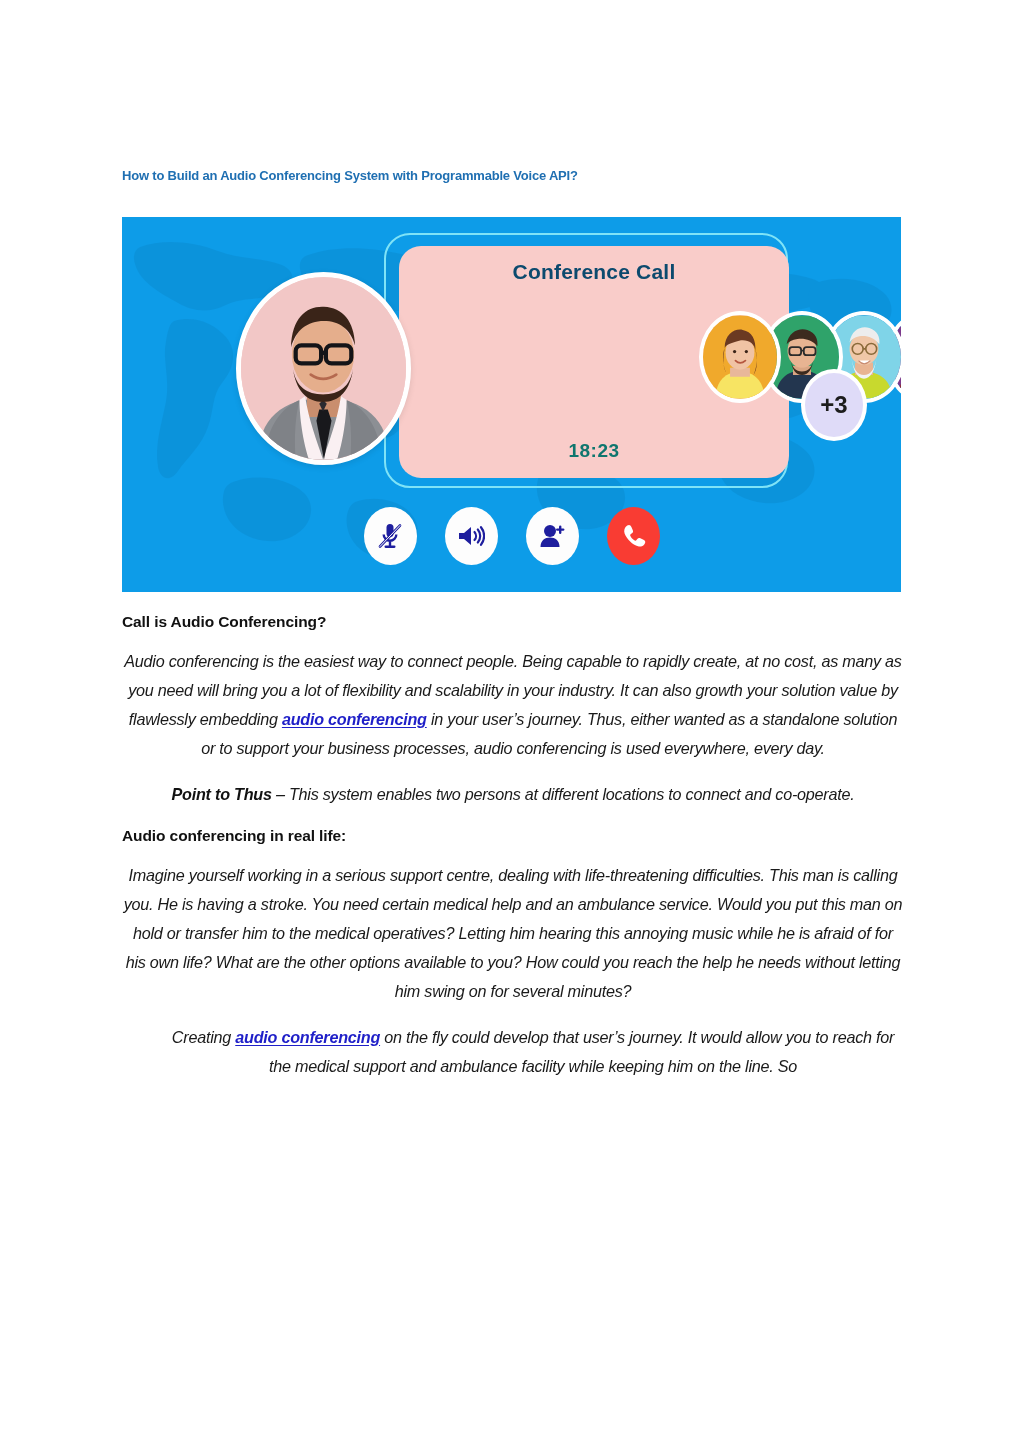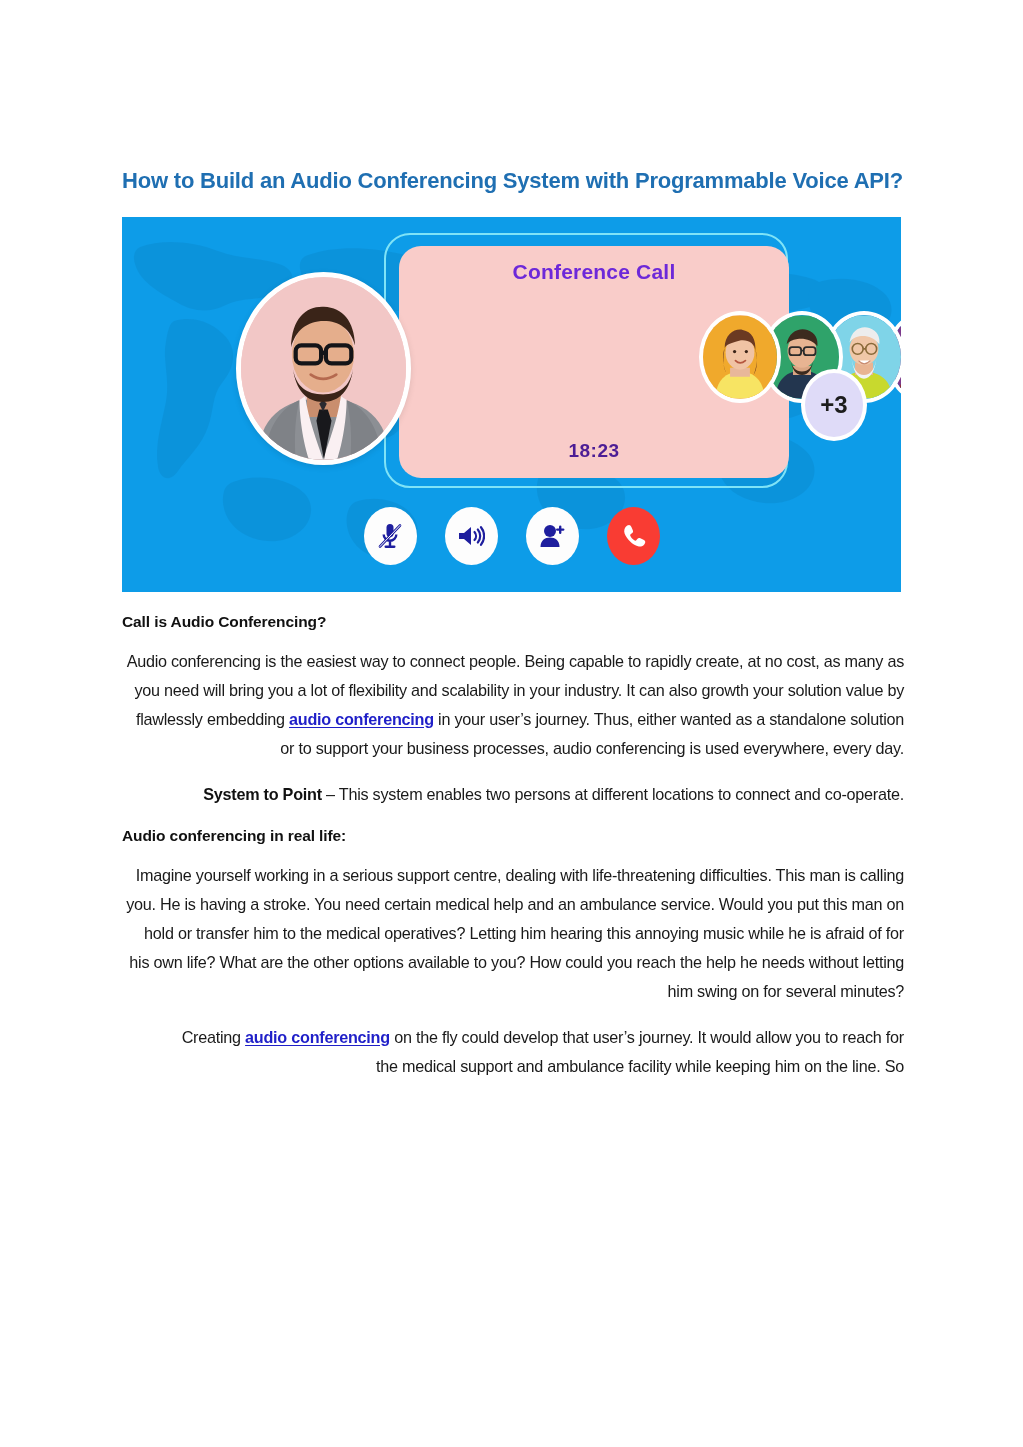--- a/index.html
+++ b/index.html
@@ -21,21 +21,21 @@
     inset: 0;
     background: #ffffff;
   }
 
   
   .doc-title {
     position: absolute;
     left: 122px;
     top: 168px;
     width: 790px;
-    font-size: 22px;
+    font-size: 13px;
     font-weight: bold;
     color: #1f6fb2;
     letter-spacing: -0.2px;
     line-height: 1.2;
     white-space: nowrap;
   }
 
   
   .hero {
     position: absolute;
@@ -76,33 +76,33 @@
   }
 
   .call-title {
     position: absolute;
     top: 14px;
     left: 0;
     right: 0;
     text-align: center;
     font-size: 21px;
     font-weight: bold;
-    color: #6d28d9;
+    color: #0c4a6e;
     letter-spacing: 0.2px;
   }
 
   .call-timer {
     position: absolute;
     bottom: 16px;
     left: 0;
     right: 0;
     text-align: center;
     font-size: 19px;
     font-weight: bold;
-    color: #4c1d95;
+    color: #0f766e;
     letter-spacing: 0.5px;
   }
 
   
   .presenter {
     position: absolute;
     left: 114px;
     top: 55px;
     width: 175px;
     height: 193px;
@@ -191,21 +191,22 @@
     color: #111111;
     line-height: 1.35;
     letter-spacing: -0.1px;
   }
   p.para {
     margin: 0 0 17px 0;
     font-size: 16.2px;
     color: #1a1a1a;
     line-height: 1.79;
     letter-spacing: -0.25px;
-    text-align: right;
+    text-align: center;
+    font-style: italic;
   }
   p.para:last-child { margin-bottom: 0; margin-left: 40px; }
   .lead { font-weight: bold; color: #111111; }
   a.inlink {
     color: #1f1fc8;
     font-weight: bold;
     text-decoration: underline;
     text-underline-offset: 2px;
   }
 </style>
@@ -377,21 +378,21 @@
     </div>
   </div>
 
   <div class="body-block">
 
     <h2 class="sec">Call is Audio Conferencing?</h2>
 
     <p class="para"><span>Audio conferencing is the easiest way to connect people. Being capable to rapidly create, at no cost, as many as you need will bring you a lot of flexibility and scalability in your industry. It can also growth your solution value by flawlessly embedding </span><a class="inlink" href="#">audio conferencing</a><span> in your user’s journey. Thus, either wanted as a standalone solution or to support your business processes, audio conferencing is used everywhere, every day.</span></p>
 
 
-    <p class="para"><span class="lead">System to Point</span><span> – This system enables two persons at different locations to connect and co-operate.</span></p>
+    <p class="para"><span class="lead">Point to Thus</span><span> – This system enables two persons at different locations to connect and co-operate.</span></p>
 
 
     <h2 class="sec">Audio conferencing in real life:</h2>
 
     <p class="para">Imagine yourself working in a serious support centre, dealing with life-threatening difficulties. This man is calling you. He is having a stroke. You need certain medical help and an ambulance service. Would you put this man on hold or transfer him to the medical operatives? Letting him hearing this annoying music while he is afraid of for his own life? What are the other options available to you? How could you reach the help he needs without letting him swing on for several minutes?</p>
 
     <p class="para"><span>Creating </span><a class="inlink" href="#">audio conferencing</a><span> on the fly could develop that user’s journey. It would allow you to reach for the medical support and ambulance facility while keeping him on the line. So</span></p>
 
   </div>
 

